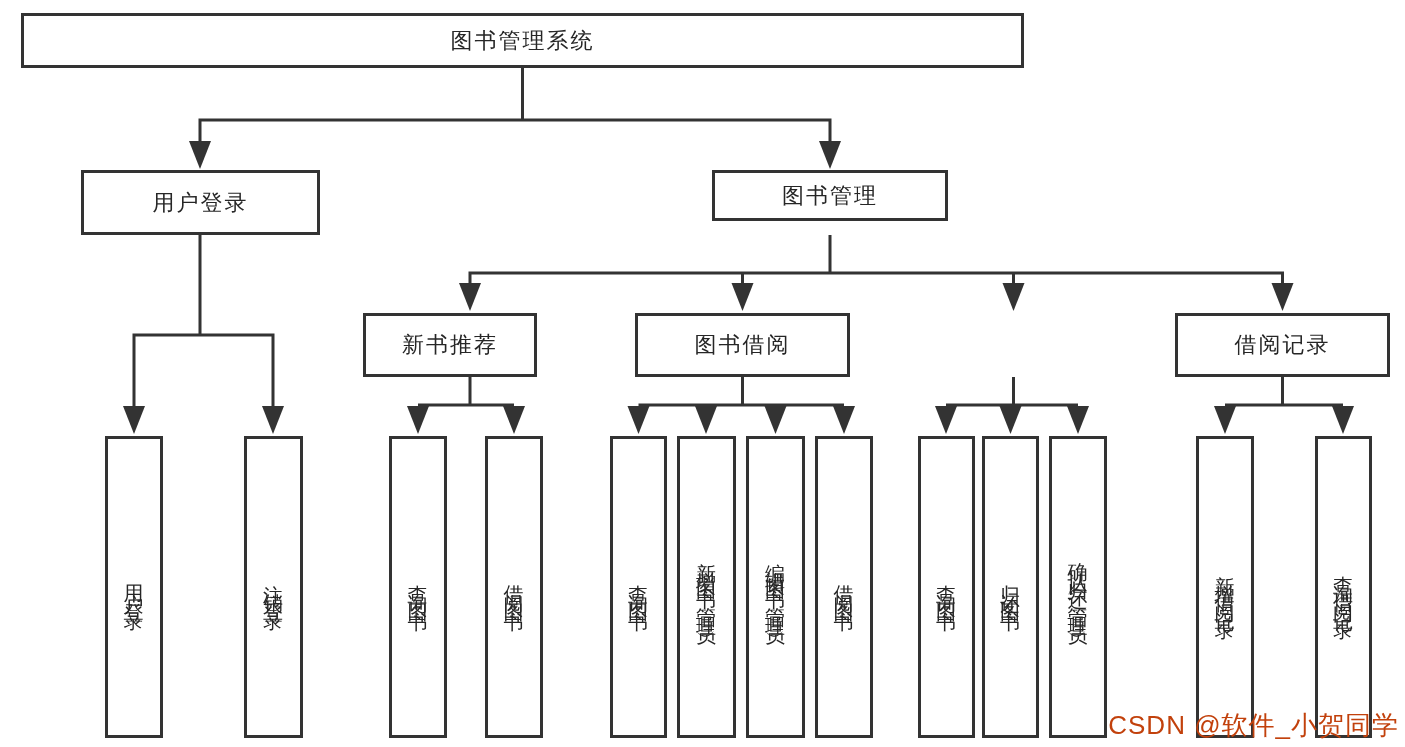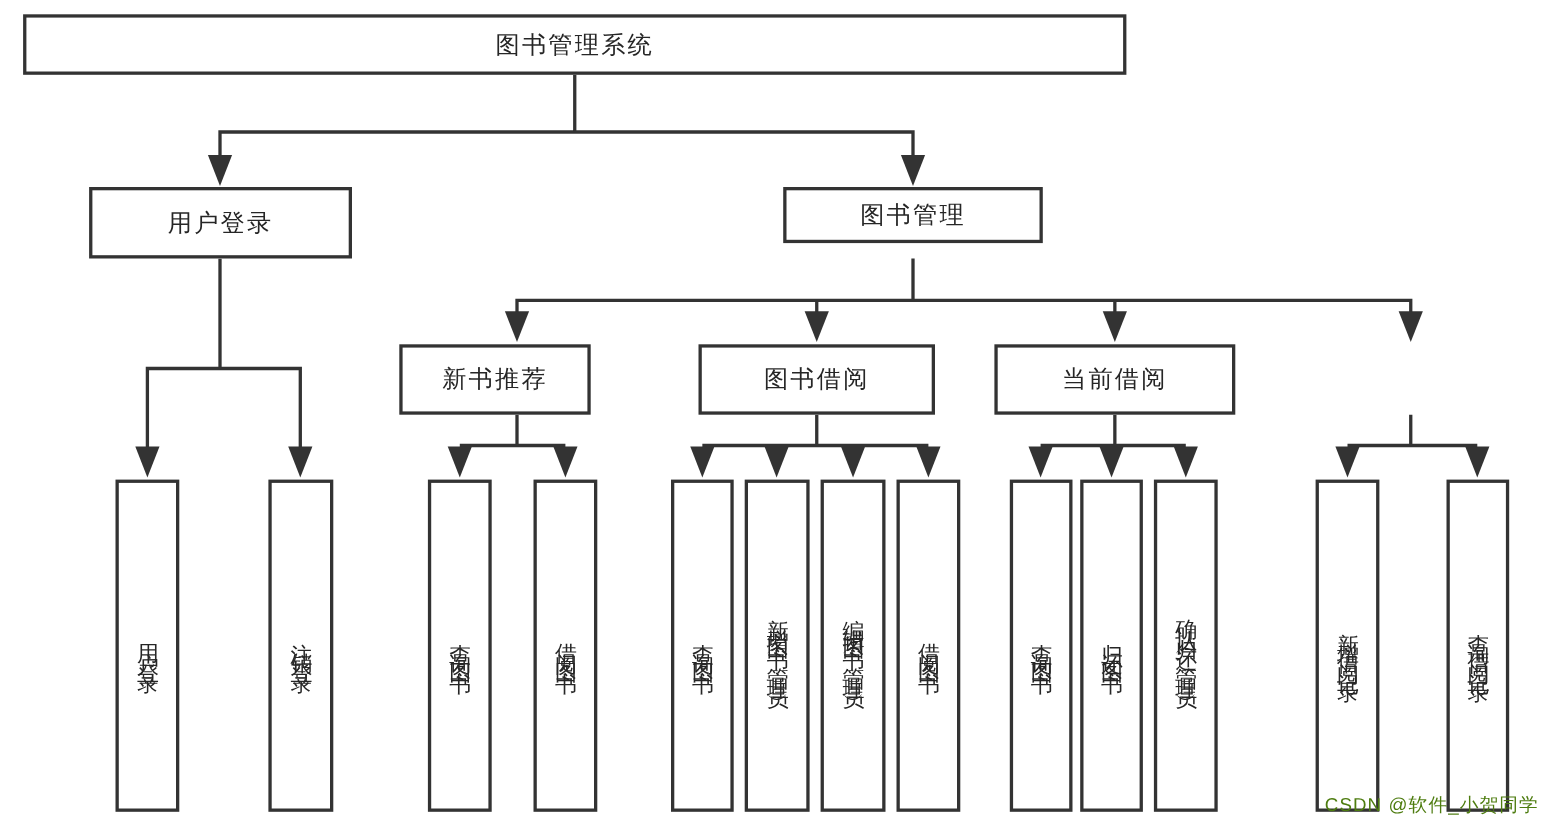--- a/index.html
+++ b/index.html
@@ -32,23 +32,23 @@
     writing-mode: vertical-rl;
     text-orientation: mixed;
     font-size: 20px;
     line-height: 1;
     letter-spacing: 9px;
   }
   .watermark {
     position: absolute;
     right: 6px;
     bottom: 4px;
-    font-size: 17px;
+    font-size: 26px;
     letter-spacing: 1px;
-    color: #4d7c0f;
+    color: #c2410c;
     white-space: nowrap;
   }
 </style>
 </head>
 <body>
 
 <div class="stage">
 
   <svg class="wires" viewBox="0 0 1405 747" aria-hidden="true">
     <g stroke="#333333" stroke-width="3" fill="none">
@@ -93,22 +93,22 @@
   <div class="box" style="left:712px; top:170px; width:236px; height:51px;">
     <span class="hlabel">图书管理</span>
   </div>
 
   <div class="box" style="left:363px; top:313px; width:174px; height:64px;">
     <span class="hlabel">新书推荐</span>
   </div>
   <div class="box" style="left:635px; top:313px; width:215px; height:64px;">
     <span class="hlabel">图书借阅</span>
   </div>
-  <div class="box" style="left:904px; top:313px; width:219px; height:64px;">
-    <span class="hlabel">当前借阅</span>
+  <div class="box" style="left:1175px; top:313px; width:215px; height:64px;">
+    <span class="hlabel">借阅记录</span>
   </div>
 
   <div class="box leaf" style="left:105px; width:58px;">
     <span class="vtext">用户登录</span>
   </div>
   <div class="box leaf" style="left:244px; width:59px;">
     <span class="vtext">注销登录</span>
   </div>
 
   <div class="box leaf" style="left:389px; width:58px;">

